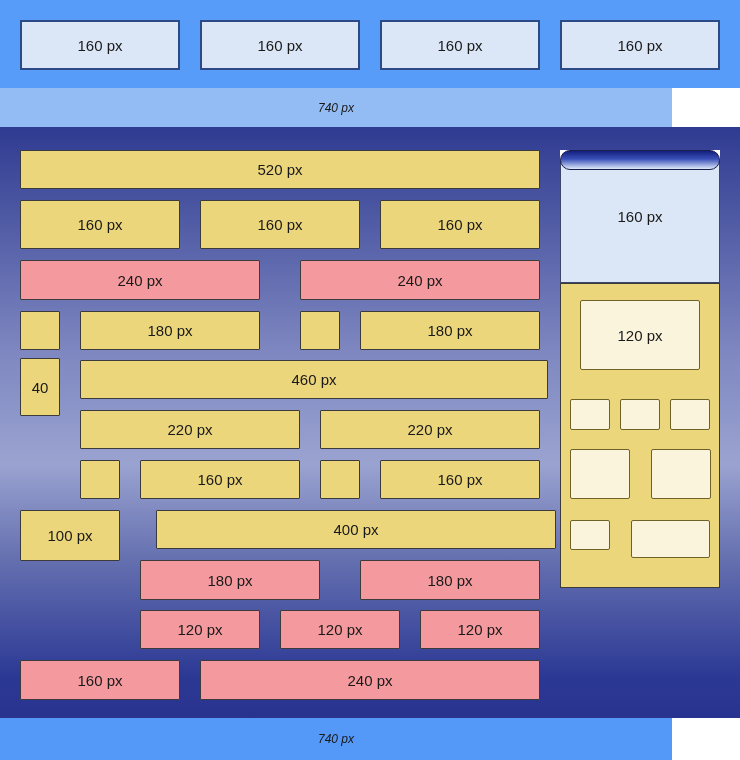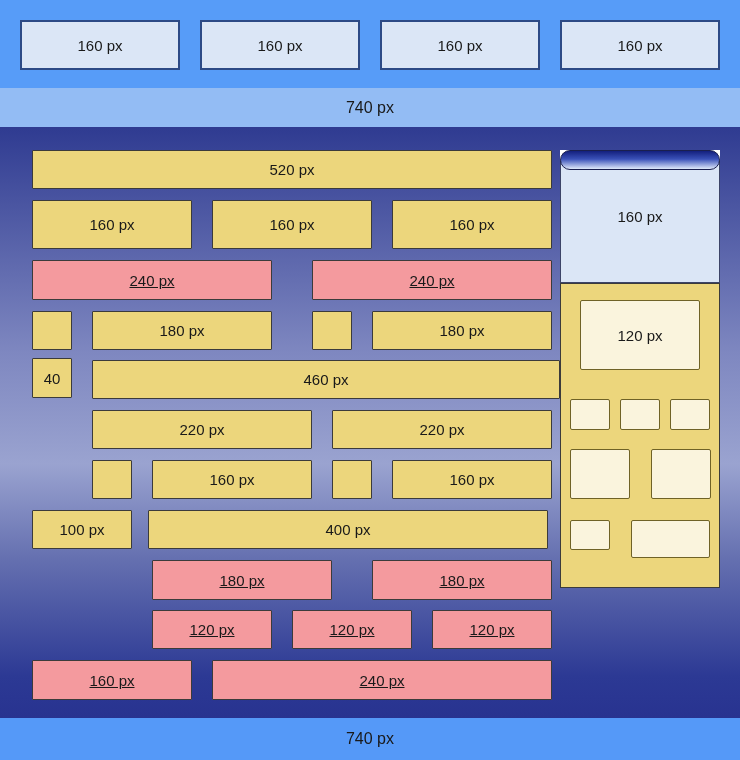--- a/index.html
+++ b/index.html
@@ -6,34 +6,34 @@
   body{font-family:"Liberation Sans", sans-serif; color:#191919;}
   #stage{position:relative;width:740px;height:760px;overflow:hidden;background:#fff;}
 
   
   #header{position:absolute;left:0;top:0;width:740px;height:88px;background:#579cf8;}
   .hbox{position:absolute;top:20px;width:160px;height:50px;background:#dbe6f6;
         border:2px solid #2c4a86;box-sizing:border-box;
         display:flex;align-items:center;justify-content:center;font-size:15px;}
 
   
-  .band{position:absolute;left:0;width:740px;display:flex;align-items:center;
-        justify-content:center;font-size:16px;}
+  .band{position:absolute;left:0;width:672px;display:flex;align-items:center;
+        justify-content:center;font-size:12px;font-style:italic;}
   #band-top{top:88px;height:39px;background:#93bcf4;}
   #band-bottom{top:718px;height:42px;background:#5599f8;}
 
   
   #main{position:absolute;left:0;top:127px;width:740px;height:591px;
         background:linear-gradient(180deg,#2f3b91 0%,#7e87c0 38%,#9aa3d0 57%,
                    #6570b0 73%,#2c3994 93%,#283390 100%);}
 
   .box{position:absolute;box-sizing:border-box;display:flex;align-items:center;
-       justify-content:center;font-size:15px;border:1.5px solid #3b3b3b;border-radius:1px;margin-left:12px;}
+       justify-content:center;font-size:15px;border:1.5px solid #3b3b3b;border-radius:1px;}
   .yellow{background:#ecd67c;}
-  .pink{background:#f49a9e;text-decoration:underline;}
+  .pink{background:#f49a9e;}
 
   
   #sidebar-lightbox{position:absolute;left:560px;top:23px;width:160px;height:133px;
         background:#dbe6f6;border:1.5px solid #3c4468;box-sizing:border-box;
         display:flex;align-items:center;justify-content:center;font-size:15px;}
   #pill-wrap{position:absolute;left:560px;top:23px;width:160px;height:20px;}
   #pill-wrap::before{content:"";position:absolute;left:0;top:0;width:100%;height:55%;
         background:#ffffff;}
   #pill{position:absolute;left:0;top:0;width:100%;height:100%;box-sizing:border-box;
         border:1.5px solid #1a1f4e;border-radius:10px;
@@ -67,33 +67,33 @@
     <div class="box yellow" style="left:380px;top:73px;width:160px;height:49px">160 px</div>
 
     <div class="box pink" style="left:20px;top:133px;width:240px;height:40px">240 px</div>
     <div class="box pink" style="left:300px;top:133px;width:240px;height:40px">240 px</div>
 
     <div class="box yellow" style="left:20px;top:184px;width:40px;height:39px"></div>
     <div class="box yellow" style="left:80px;top:184px;width:180px;height:39px">180 px</div>
     <div class="box yellow" style="left:300px;top:184px;width:40px;height:39px"></div>
     <div class="box yellow" style="left:360px;top:184px;width:180px;height:39px">180 px</div>
 
-    <div class="box yellow" style="left:20px;top:231px;width:40px;height:40px">40</div>
+    <div class="box yellow" style="left:20px;top:231px;width:40px;height:58px">40</div>
     <div class="box yellow" style="left:80px;top:233px;width:468px;height:39px">460 px</div>
 
     <div class="box yellow" style="left:80px;top:283px;width:220px;height:39px">220 px</div>
     <div class="box yellow" style="left:320px;top:283px;width:220px;height:39px">220 px</div>
 
     <div class="box yellow" style="left:80px;top:333px;width:40px;height:39px"></div>
     <div class="box yellow" style="left:140px;top:333px;width:160px;height:39px">160 px</div>
     <div class="box yellow" style="left:320px;top:333px;width:40px;height:39px"></div>
     <div class="box yellow" style="left:380px;top:333px;width:160px;height:39px">160 px</div>
 
-    <div class="box yellow" style="left:20px;top:383px;width:100px;height:39px">100 px</div>
-    <div class="box yellow" style="left:136px;top:383px;width:400px;height:39px">400 px</div>
+    <div class="box yellow" style="left:20px;top:383px;width:100px;height:51px">100 px</div>
+    <div class="box yellow" style="left:156px;top:383px;width:400px;height:39px">400 px</div>
 
     <div class="box pink" style="left:140px;top:433px;width:180px;height:40px">180 px</div>
     <div class="box pink" style="left:360px;top:433px;width:180px;height:40px">180 px</div>
 
     <div class="box pink" style="left:140px;top:483px;width:120px;height:39px">120 px</div>
     <div class="box pink" style="left:280px;top:483px;width:120px;height:39px">120 px</div>
     <div class="box pink" style="left:420px;top:483px;width:120px;height:39px">120 px</div>
 
     <div class="box pink" style="left:20px;top:533px;width:160px;height:40px">160 px</div>
     <div class="box pink" style="left:200px;top:533px;width:340px;height:40px">240 px</div>

